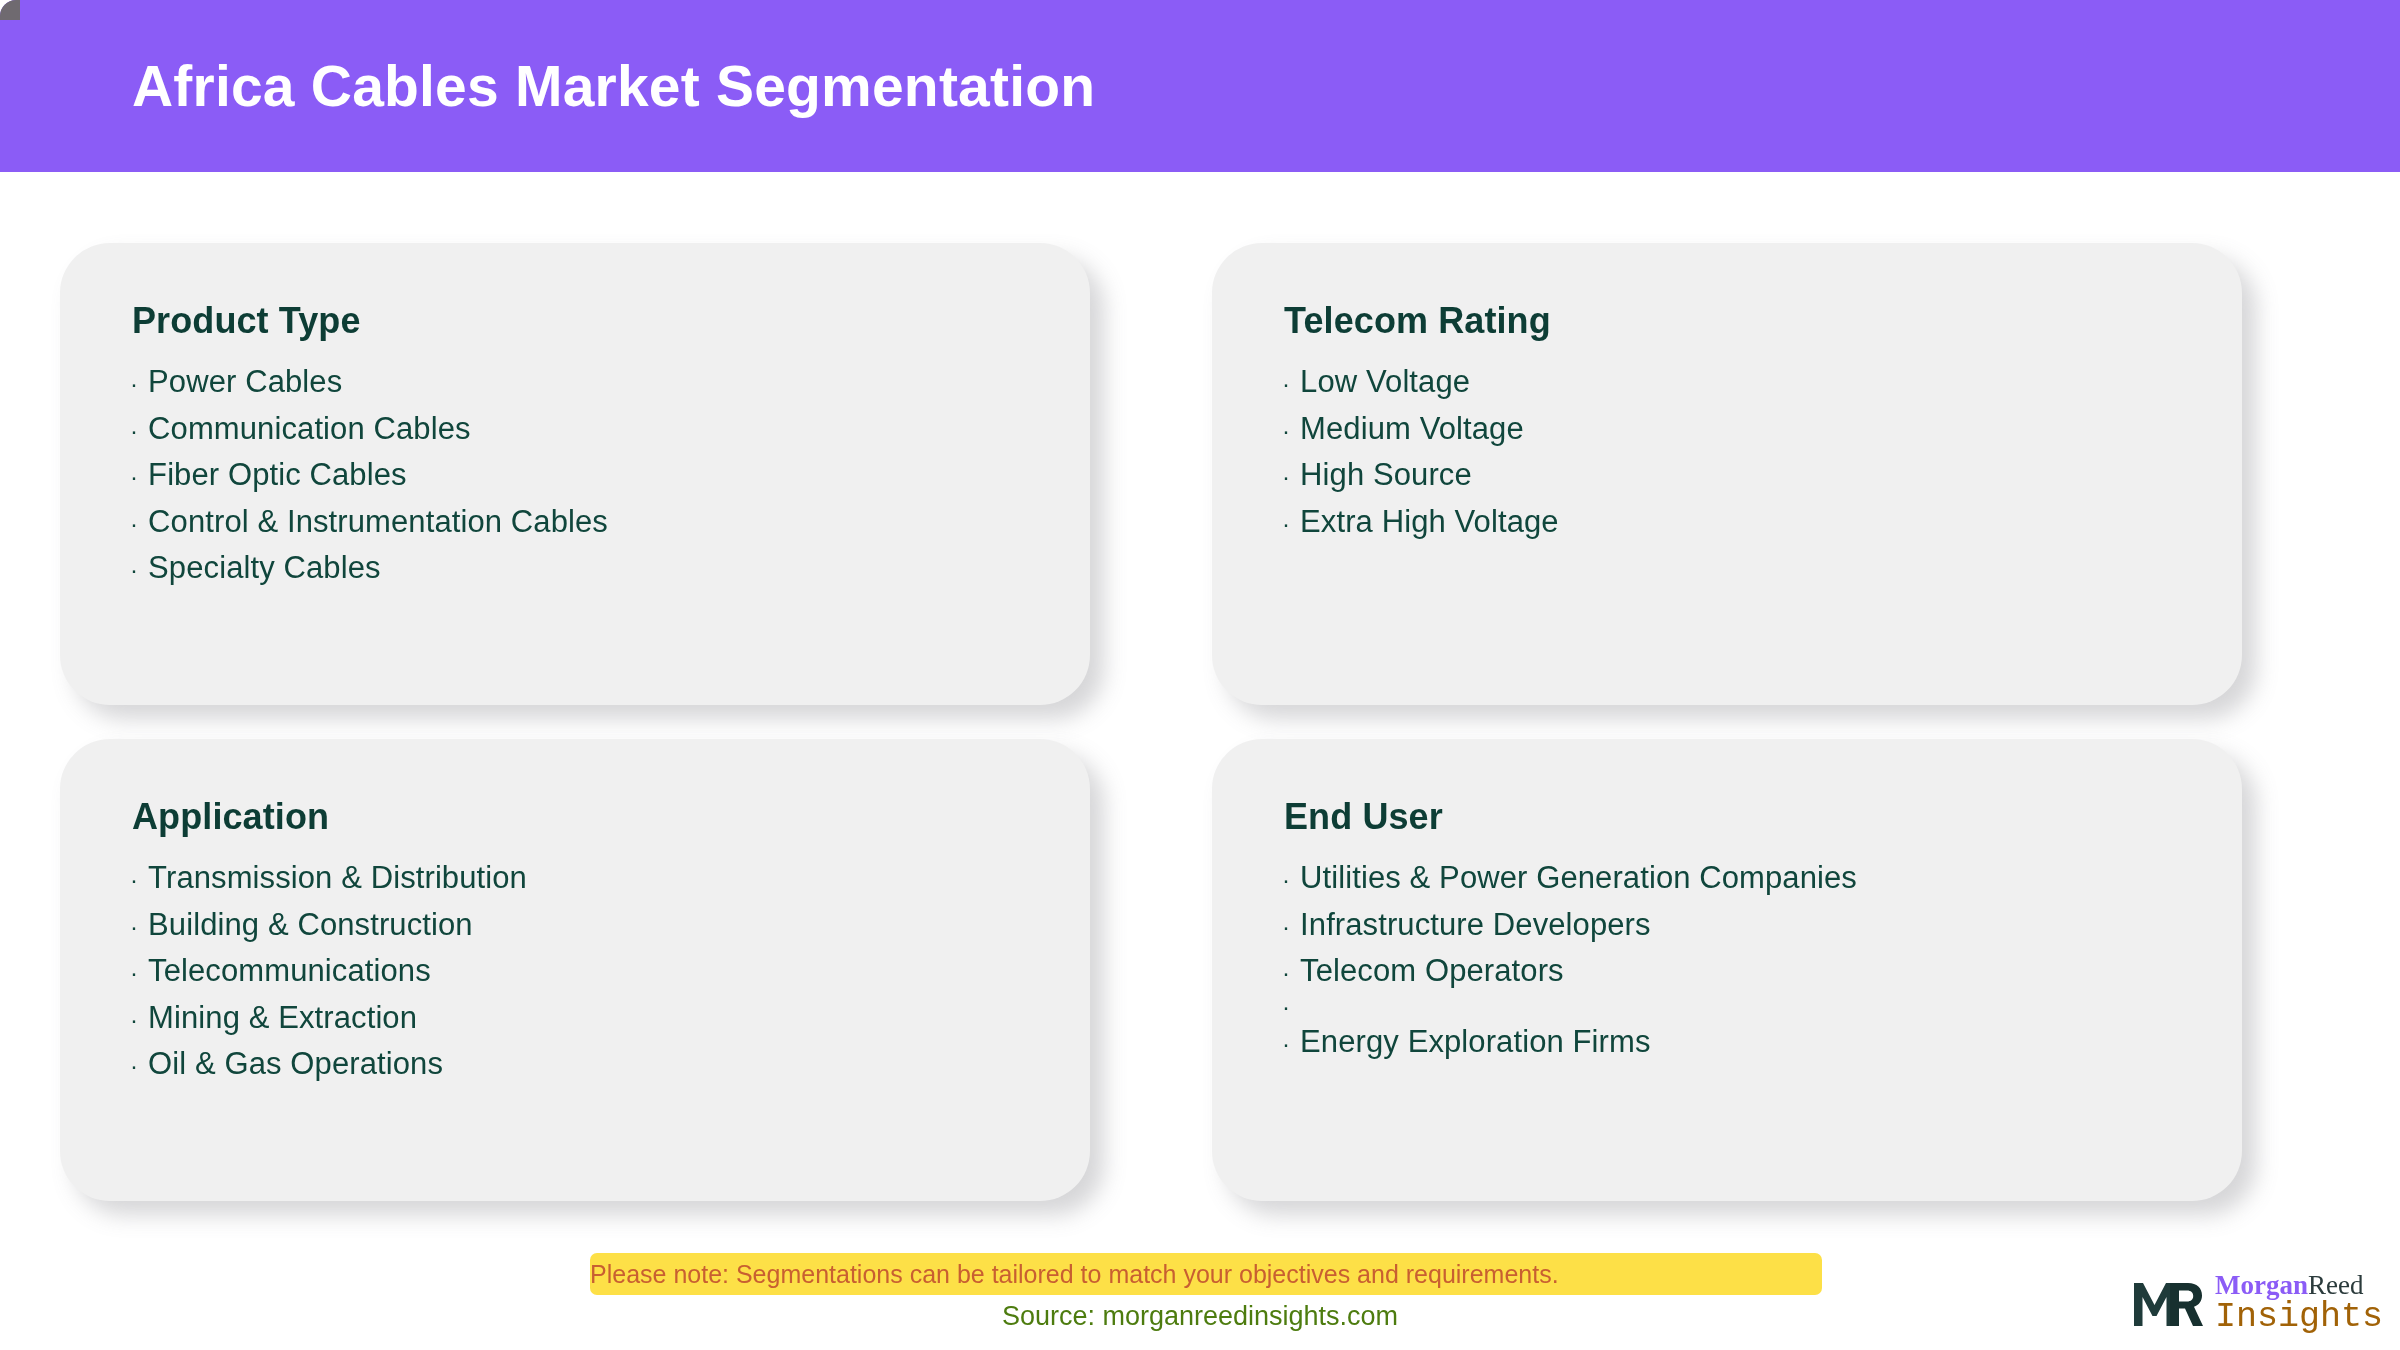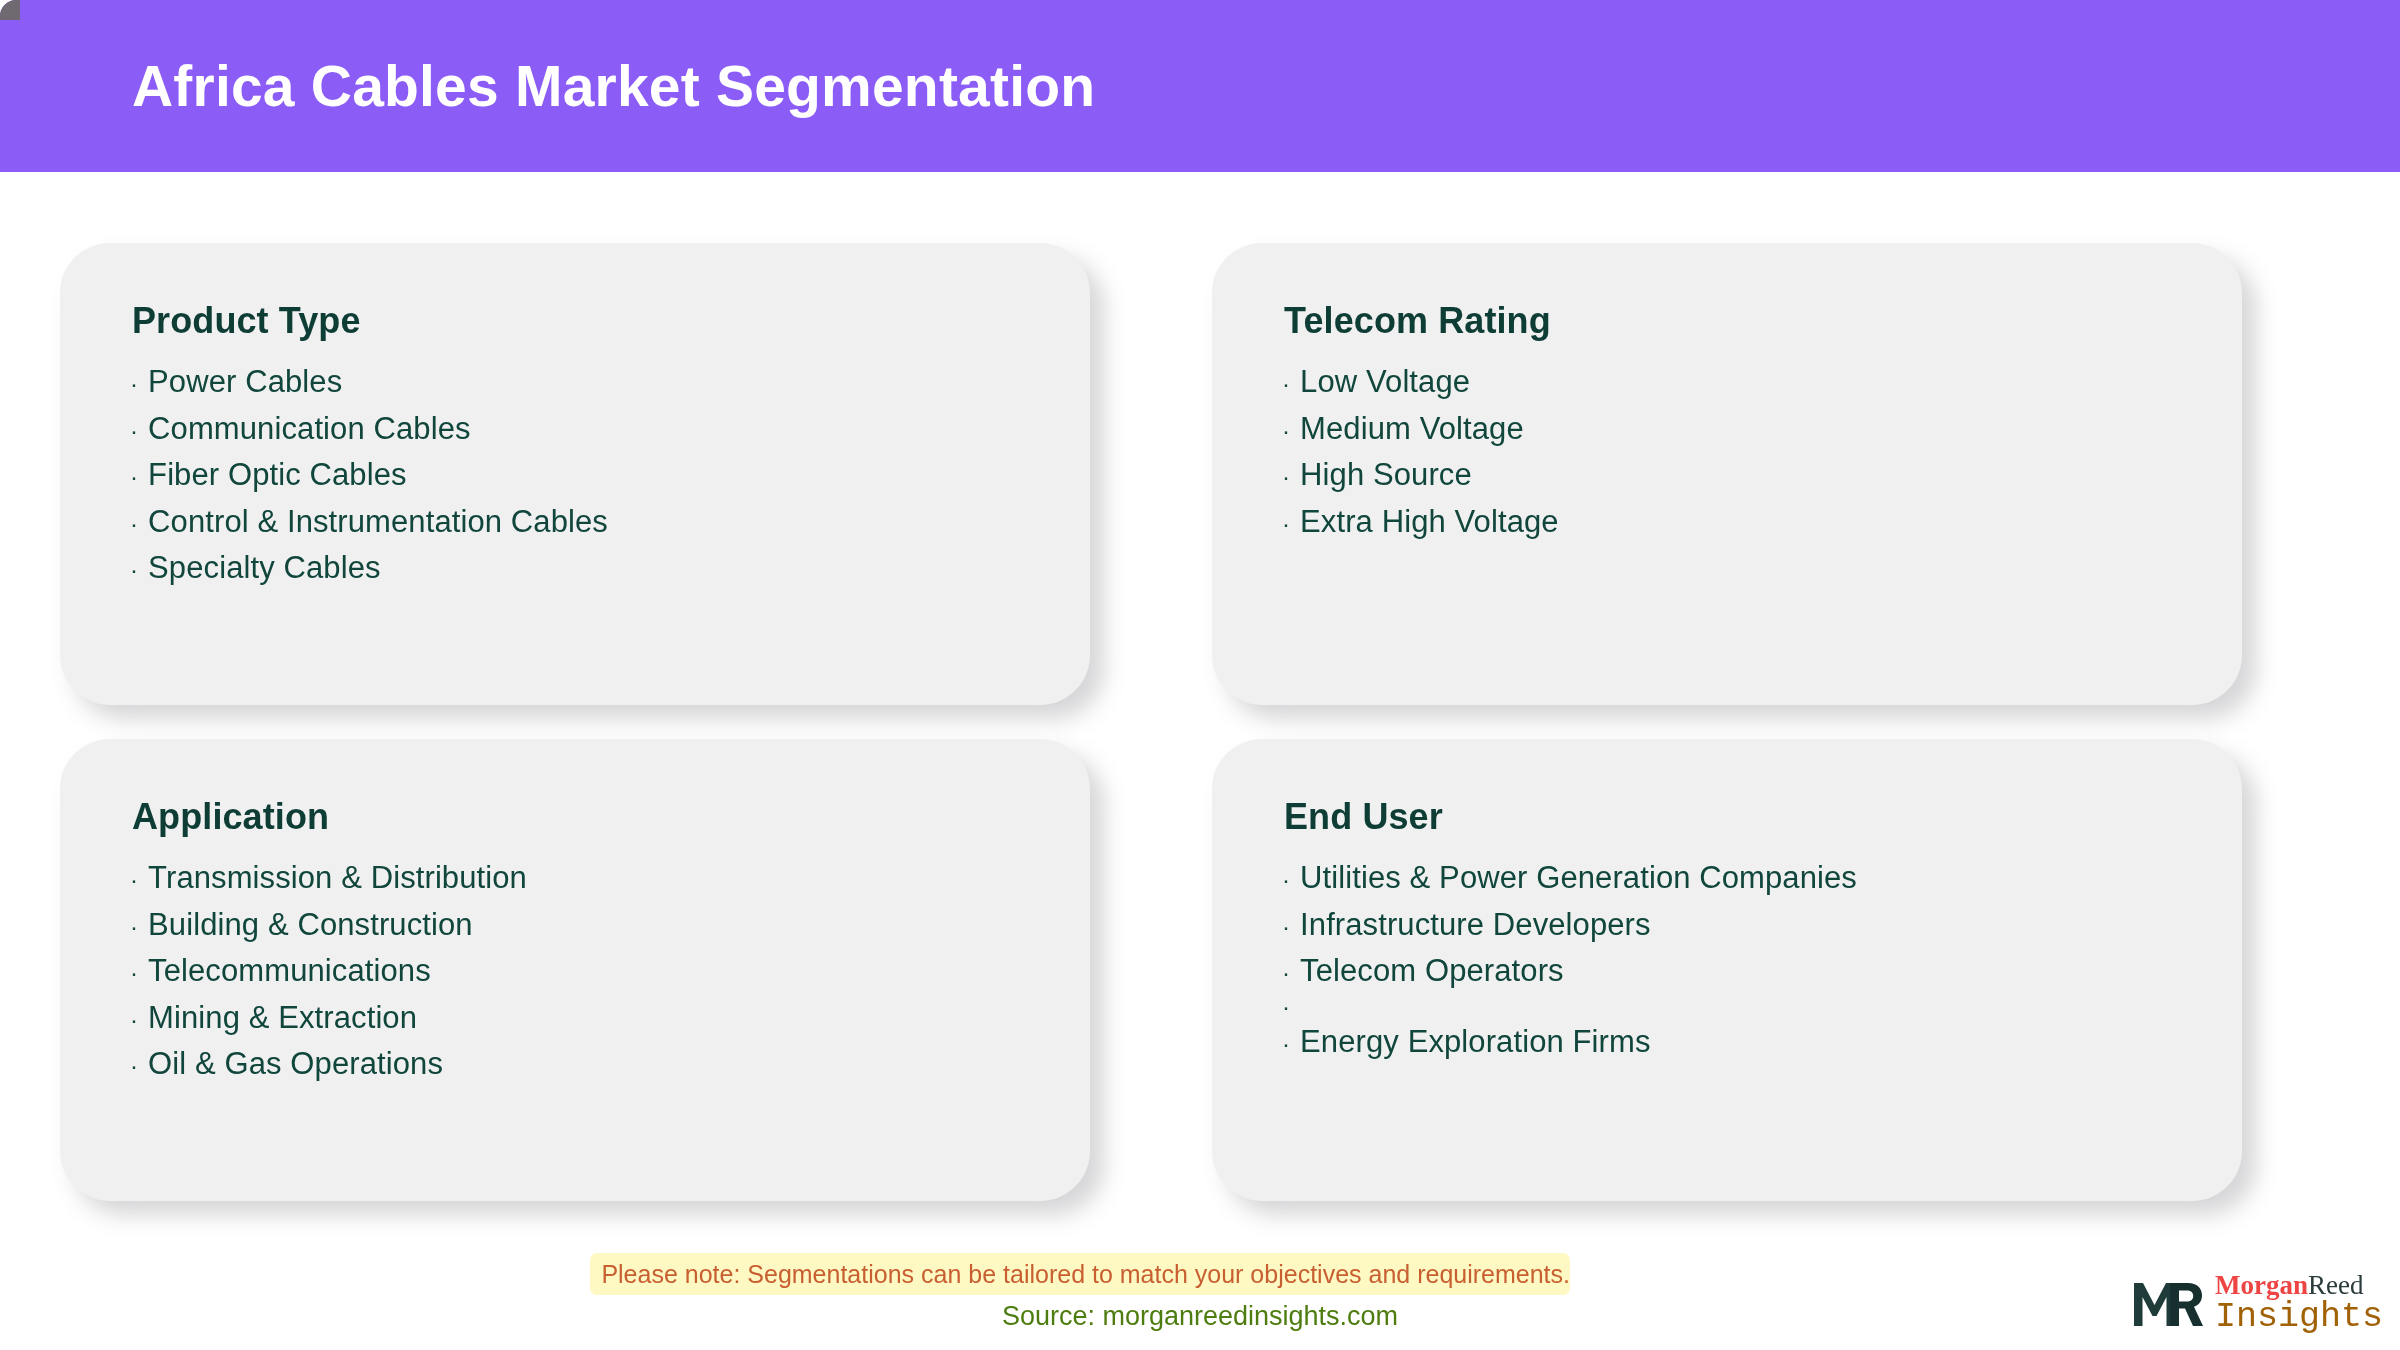--- a/index.html
+++ b/index.html
@@ -101,27 +101,27 @@
     line-height: 1;
     margin-right: 10px;
     flex: none;
   }
 
   
   .note-pill {
     position: absolute;
     left: 590px;
     top: 1253px;
-    width: 980px;
+    width: 1232px;
     height: 42px;
-    background: #fef9c3;
+    background: #fde047;
     border-radius: 7px;
     display: flex;
     align-items: center;
-    justify-content: flex-end;
+    justify-content: flex-start;
     box-sizing: border-box;
   }
   .note-text {
     color: #c85f31;
     font-size: 25px;
     line-height: 1;
     white-space: nowrap;
   }
   .source-text {
     position: absolute;
@@ -156,21 +156,21 @@
     line-height: 1.02;
   }
   .logo-line1 {
     font-family: "Liberation Serif", serif;
     font-size: 27px;
     color: #2b3b3c;
     white-space: nowrap;
   }
   .logo-line1 b {
     font-weight: bold;
-    color: #ef4444;
+    color: #8b5cf6;
   }
   .logo-line2 {
     font-family: Liberation Mono, monospace;
     font-size: 35px;
     color: #a16207;
     white-space: nowrap;
   }
 </style>
 </head>
 <body>

